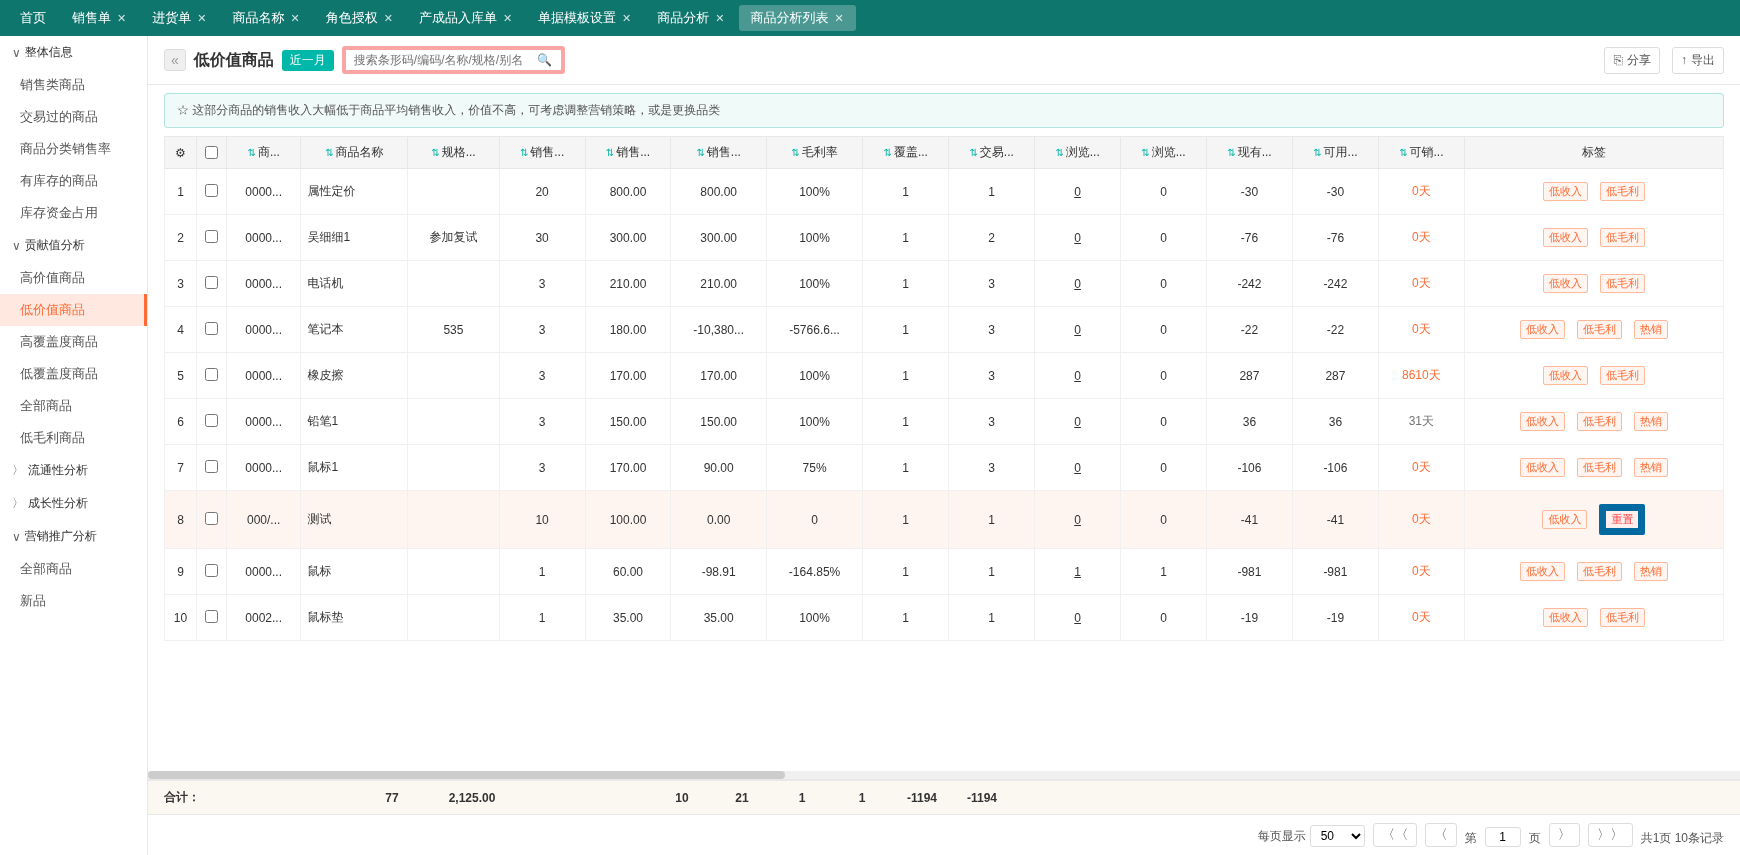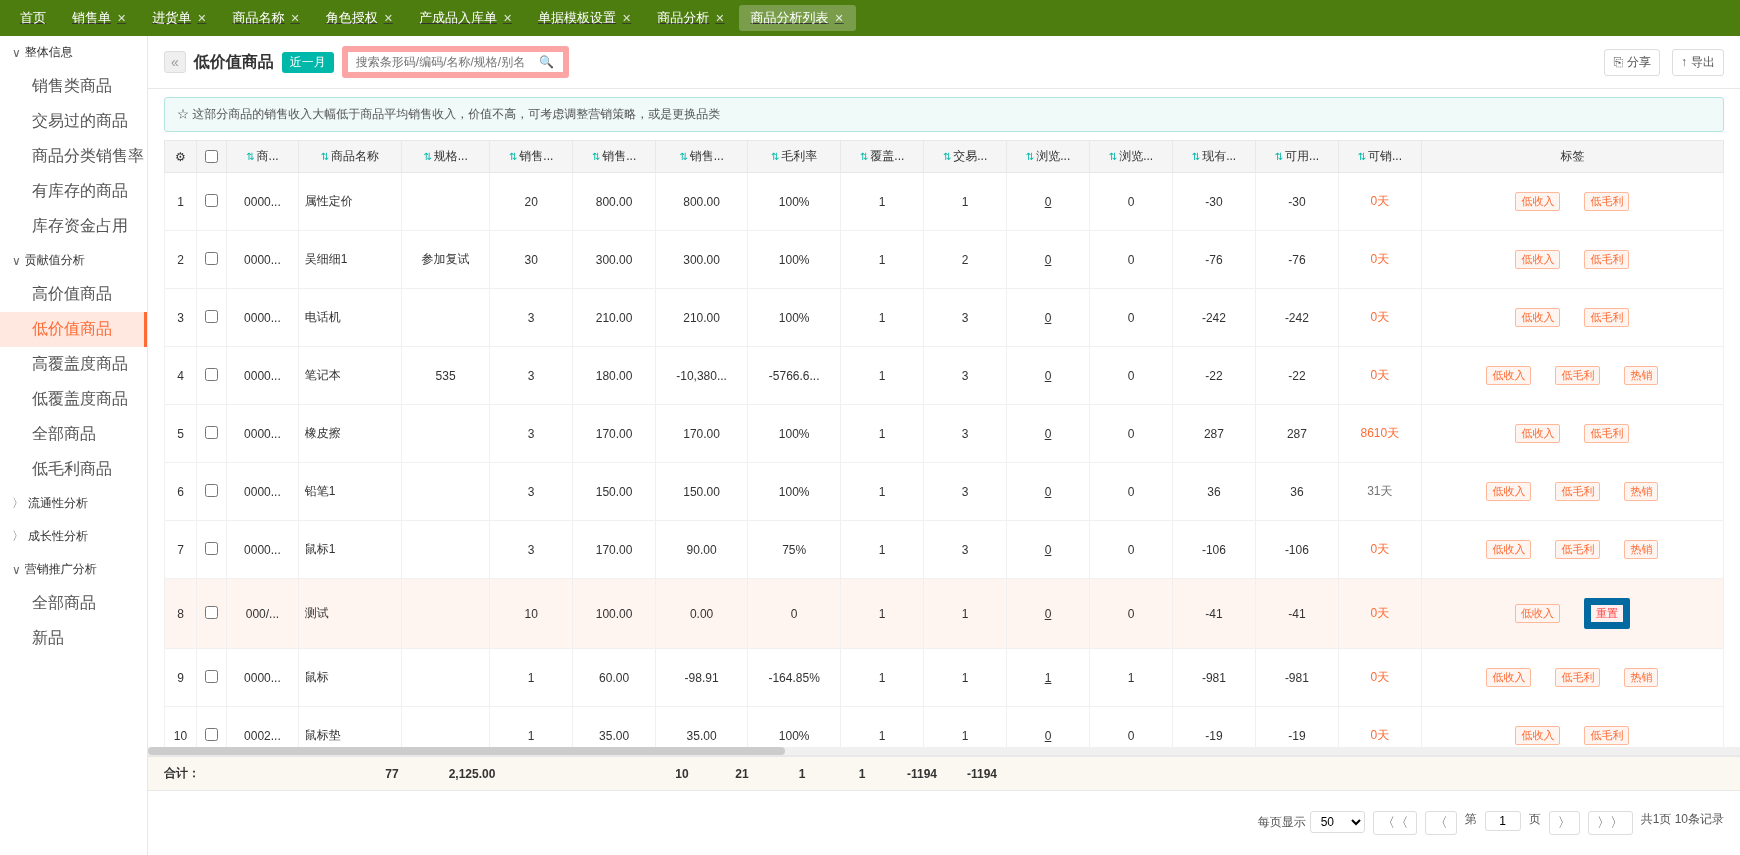--- a/index.html
+++ b/index.html
@@ -1,26 +1,25 @@
 <!DOCTYPE html>
 <html><head>
   <meta charset="utf-8">
   <style>
     * { box-sizing: border-box; margin: 0; padding: 0; }
     body { font-family: 'Microsoft YaHei', SimHei, Arial, sans-serif; font-size: 12px; background: #f5f5f5; color: #333; overflow: hidden; }
 
     
     .top-nav {
-      background: #4d7c0f;
+      background: #0f766e;
       display: flex;
       align-items: center;
       height: 36px;
       padding: 0 8px;
       gap: 2px;
-      text-decoration: underline;
     }
     .nav-item {
       color: #fff;
       padding: 4px 12px;
       cursor: pointer;
       white-space: nowrap;
       border-radius: 3px;
       font-size: 13px;
       display: flex;
       align-items: center;
@@ -47,22 +46,22 @@
       display: flex;
       align-items: center;
       padding: 8px 12px;
       font-size: 12px;
       color: #333;
       cursor: pointer;
       font-weight: 500;
     }
     .sidebar-group-title .arrow { margin-right: 4px; color: #666; }
     .sidebar-item {
-      padding: 7px 12px 7px 32px;
-      font-size: 16px;
+      padding: 7px 12px 7px 20px;
+      font-size: 13px;
       color: #555;
       cursor: pointer;
       white-space: nowrap;
       font-family: Liberation Serif, serif;
     }
     .sidebar-item.active { background: #ffe8e0; color: #ff6b35; font-weight: 500; border-right: 3px solid #ff6b35; }
 
     
     .content-area {
       flex: 1;
@@ -98,21 +97,21 @@
       background: #00b8a9;
       color: #fff;
       padding: 2px 8px;
       border-radius: 3px;
       font-size: 12px;
       cursor: pointer;
     }
     .search-box {
       display: flex;
       align-items: flex-start;
-      border: 6px solid #fca5a5;
+      border: 4px solid #fca5a5;
       border-radius: 3px;
       padding: 3px 8px;
       gap: 4px;
       background: #fff;
       min-width: 220px;
     }
     .search-box input {
       border: none;
       outline: none;
       font-size: 12px;
@@ -187,21 +186,21 @@
       border: 1px solid #f0f0f0;
       text-align: center;
       white-space: nowrap;
     }
     tbody td.text-left { text-align: left; }
     .tag {
       display: inline-block;
       padding: 1px 5px;
       border-radius: 2px;
       font-size: 11px;
-      margin: 12px;
+      margin: 6px;
     }
     .tag-orange { color: #ff6b35; border: 1px solid #ffb89a; background: #fff5f0; }
     .tag-red { color: #f44; border: 7px solid #0369a1; background: #fff0f0; }
     .link-underline { text-decoration: underline; cursor: pointer; color: #333; }
     .checkbox-cell { width: 30px; }
     input[type="checkbox"] { cursor: pointer; }
 
     
     .table-footer {
       border-top: 2px solid #e8e8e8;
@@ -220,23 +219,23 @@
     }
     .footer-cell {
       text-align: center;
       color: #333;
       font-weight: 700;
     }
 
     
     .pagination-bar {
       display: flex;
-      align-items: flex-start;
+      align-items: flex-end;
       justify-content: flex-end;
-      padding: 20px 16px;
+      padding: 8px 16px;
       border-top: 1px solid #e8e8e8;
       gap: 8px;
       flex-shrink: 0;
       font-size: 12px;
       color: #555;
     }
     .page-size-select {
       display: flex;
       align-items: center;
       gap: 4px;

